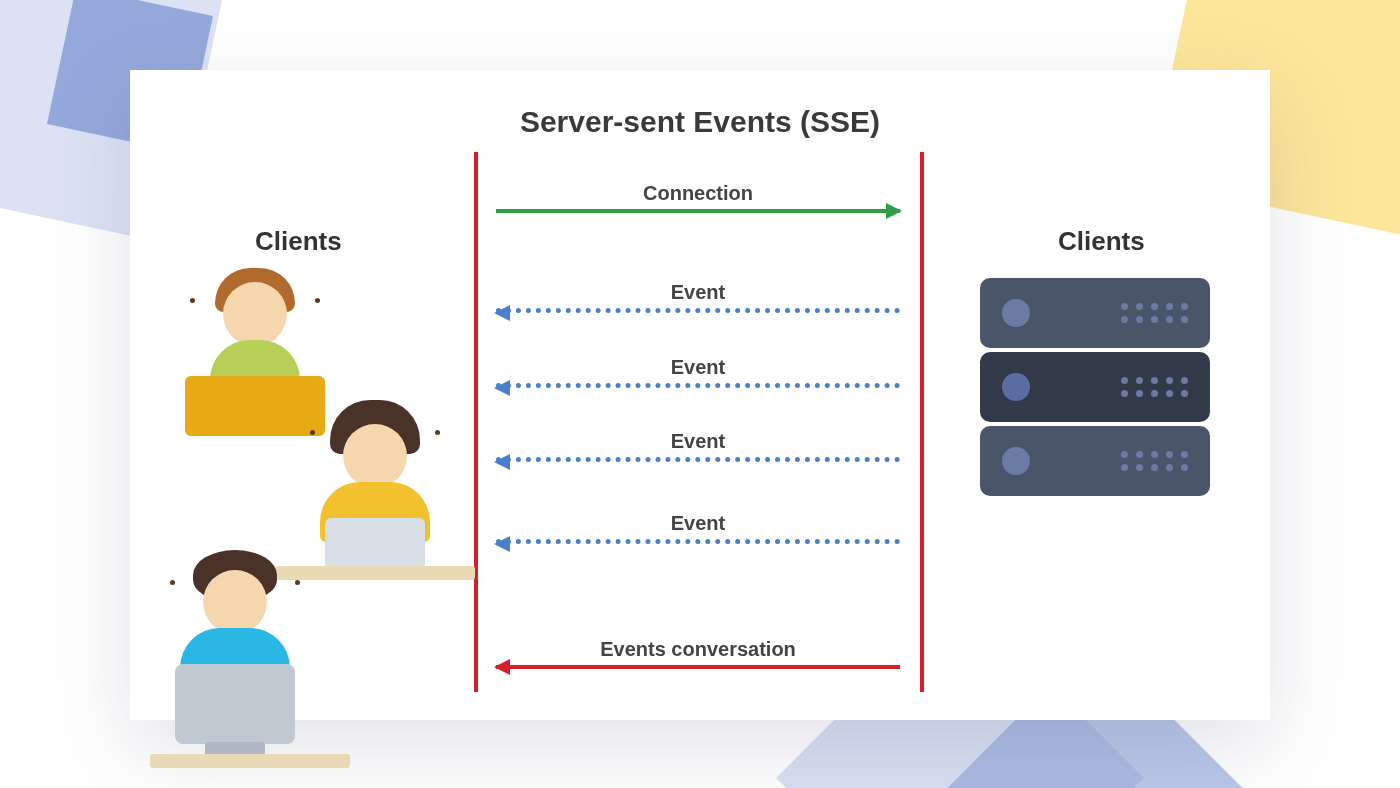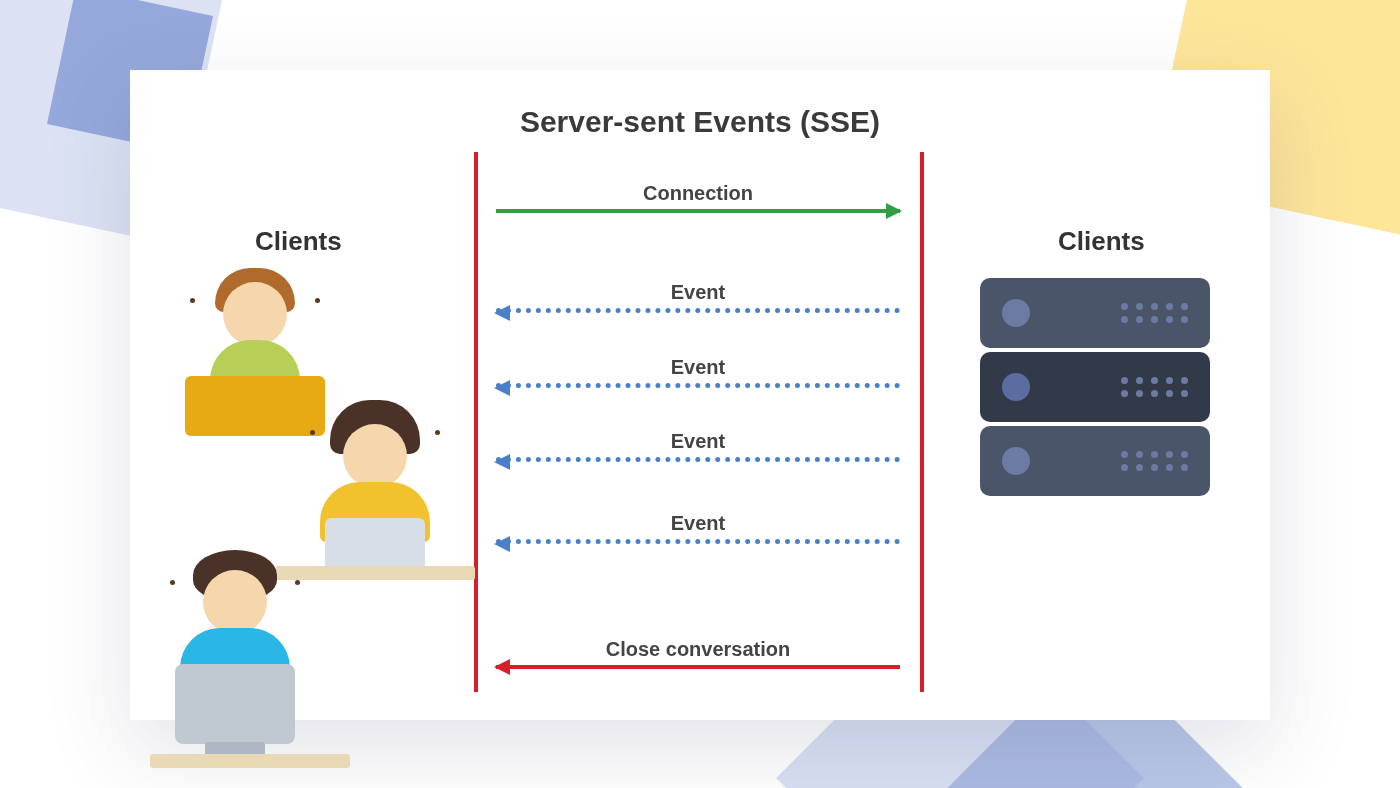--- a/index.html
+++ b/index.html
@@ -298,21 +298,21 @@
 </div>
 
 <div class="lane" style="top:512px">
   <div class="label">Event</div>
   <div class="arrow-line dotted blue">
     <div class="head left blue"></div>
   </div>
 </div>
 
 <div class="lane" style="top:638px">
-  <div class="label">Close conversation</div>
+  <div class="label">Events conversation</div>
   <div class="arrow-line solid red">
     <div class="head left red"></div>
   </div>
 </div>
 
 <div class="clients-illus">
   <div class="person p1">
     <div class="hair"></div>
     <div class="head face">
         <span class="eye l"></span>

